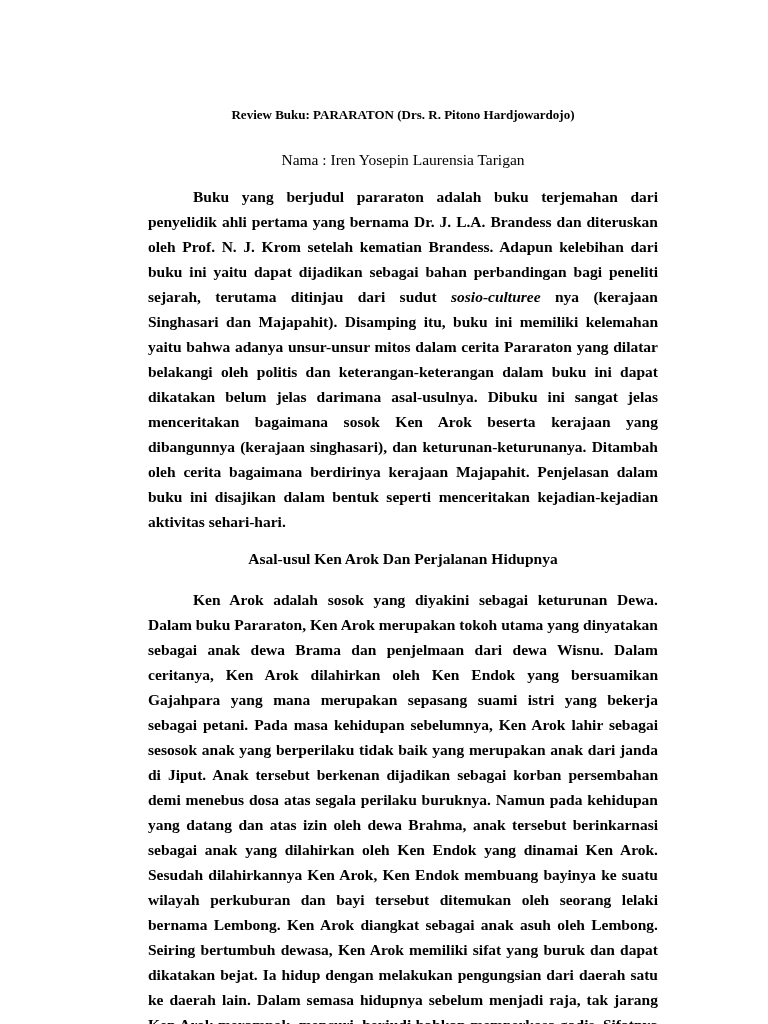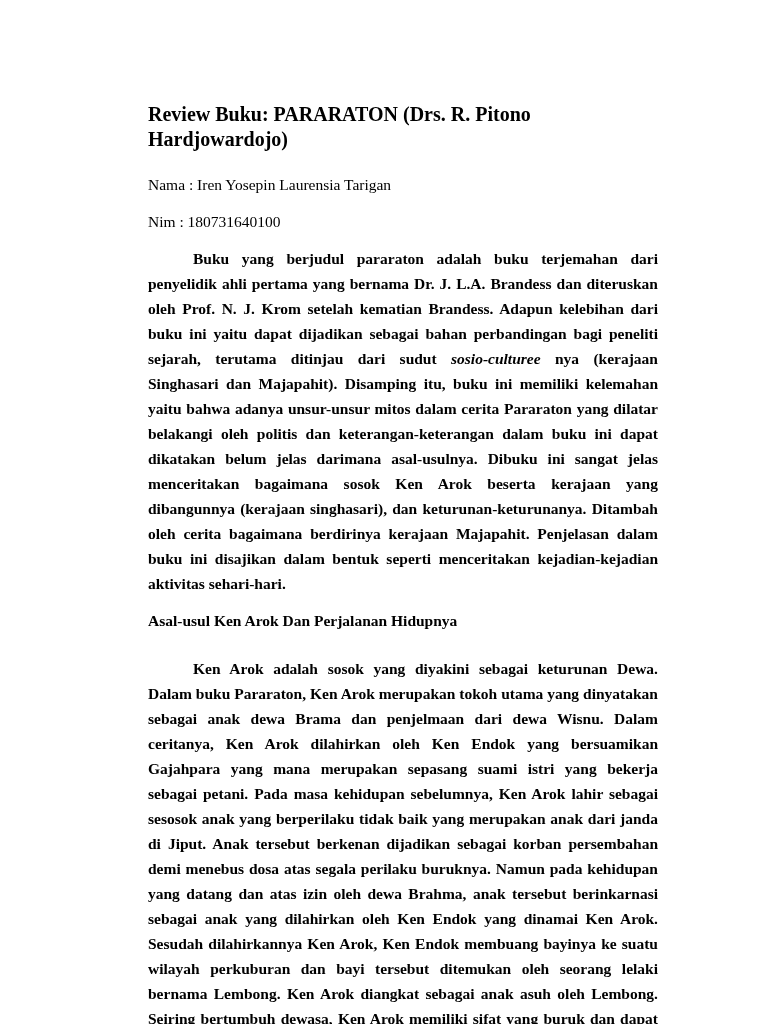--- a/index.html
+++ b/index.html
@@ -13,52 +13,52 @@
   }
   .page {
     width: 768px;
     min-height: 1024px;
     background: #ffffff;
     padding: 102px 110px 48px 148px;
     font-size: 15.5px;
     line-height: 25px;
   }
   .doc-title {
-    font-size: 20px;
+    font-size: 13px;
     font-weight: bold;
+    text-align: center;
     margin-bottom: 20px;
   }
   .meta-line {
-    text-align: left;
+    text-align: center;
     margin-bottom: 12px;
   }
   .body-para {
     text-align: justify;
     text-indent: 45px;
     margin-bottom: 12px;
     font-weight: bold;
   }
   .section-heading {
     font-size: 15.5px;
     font-weight: bold;
-    text-align: left;
-    margin: 12px 0 23px 0;
+    text-align: center;
+    margin: 12px 0 16px 0;
   }
   em.italic-term { font-style: italic; }
 </style>
 </head>
 <body>
 
 <div class="page">
 
   <h1 class="doc-title">Review Buku: PARARATON  (Drs. R. Pitono Hardjowardojo)</h1>
 
   <p class="meta-line">Nama : Iren Yosepin Laurensia Tarigan</p>
 
-  <p class="meta-line">Nim : 180731640100</p>
 
   <p class="body-para"><span>Buku yang berjudul pararaton adalah buku terjemahan dari penyelidik ahli pertama yang bernama Dr. J. L.A. Brandess dan diteruskan oleh Prof. N. J. Krom setelah kematian Brandess. Adapun kelebihan dari buku ini yaitu dapat dijadikan sebagai bahan perbandingan bagi  peneliti sejarah, terutama ditinjau dari sudut </span><em class="italic-term">sosio-culturee</em><span>  nya (kerajaan Singhasari dan Majapahit). Disamping itu, buku ini memiliki kelemahan yaitu bahwa adanya unsur-unsur mitos dalam cerita Pararaton yang dilatar belakangi oleh politis dan keterangan-keterangan dalam buku ini dapat dikatakan belum jelas darimana asal-usulnya. Dibuku ini sangat jelas menceritakan bagaimana sosok Ken Arok beserta kerajaan yang dibangunnya (kerajaan singhasari), dan keturunan-keturunanya. Ditambah oleh cerita bagaimana berdirinya kerajaan Majapahit. Penjelasan dalam buku ini disajikan dalam bentuk seperti menceritakan kejadian-kejadian aktivitas sehari-hari.</span></p>
 
   <h2 class="section-heading">Asal-usul Ken Arok Dan Perjalanan Hidupnya</h2>
 
   <p class="body-para">Ken Arok adalah sosok yang diyakini sebagai keturunan Dewa. Dalam buku Pararaton, Ken Arok merupakan tokoh utama yang dinyatakan sebagai anak dewa Brama dan penjelmaan dari dewa Wisnu. Dalam ceritanya, Ken Arok dilahirkan oleh Ken Endok yang bersuamikan Gajahpara yang mana merupakan sepasang suami istri yang bekerja sebagai petani. Pada masa kehidupan sebelumnya, Ken Arok lahir sebagai sesosok anak yang berperilaku tidak baik yang merupakan anak dari janda di Jiput.  Anak tersebut berkenan dijadikan sebagai korban persembahan demi menebus dosa atas segala perilaku buruknya. Namun pada kehidupan yang datang dan atas izin oleh dewa Brahma, anak tersebut berinkarnasi sebagai anak yang dilahirkan oleh Ken Endok yang dinamai Ken Arok. Sesudah dilahirkannya Ken Arok, Ken Endok membuang bayinya ke suatu wilayah perkuburan dan bayi tersebut ditemukan oleh seorang lelaki bernama Lembong. Ken Arok diangkat sebagai anak asuh oleh Lembong. Seiring bertumbuh dewasa, Ken Arok memiliki sifat yang buruk dan dapat dikatakan bejat. Ia hidup dengan melakukan pengungsian dari daerah satu ke daerah lain. Dalam semasa hidupnya sebelum menjadi raja, tak jarang Ken Arok merampok, mencuri, berjudi bahkan memperkosa gadis. Sifatnya tersebut lah yang membuat Ken Arok ditolak dalam masyarakat.</p>
 
 </div>
 
 </body></html>

